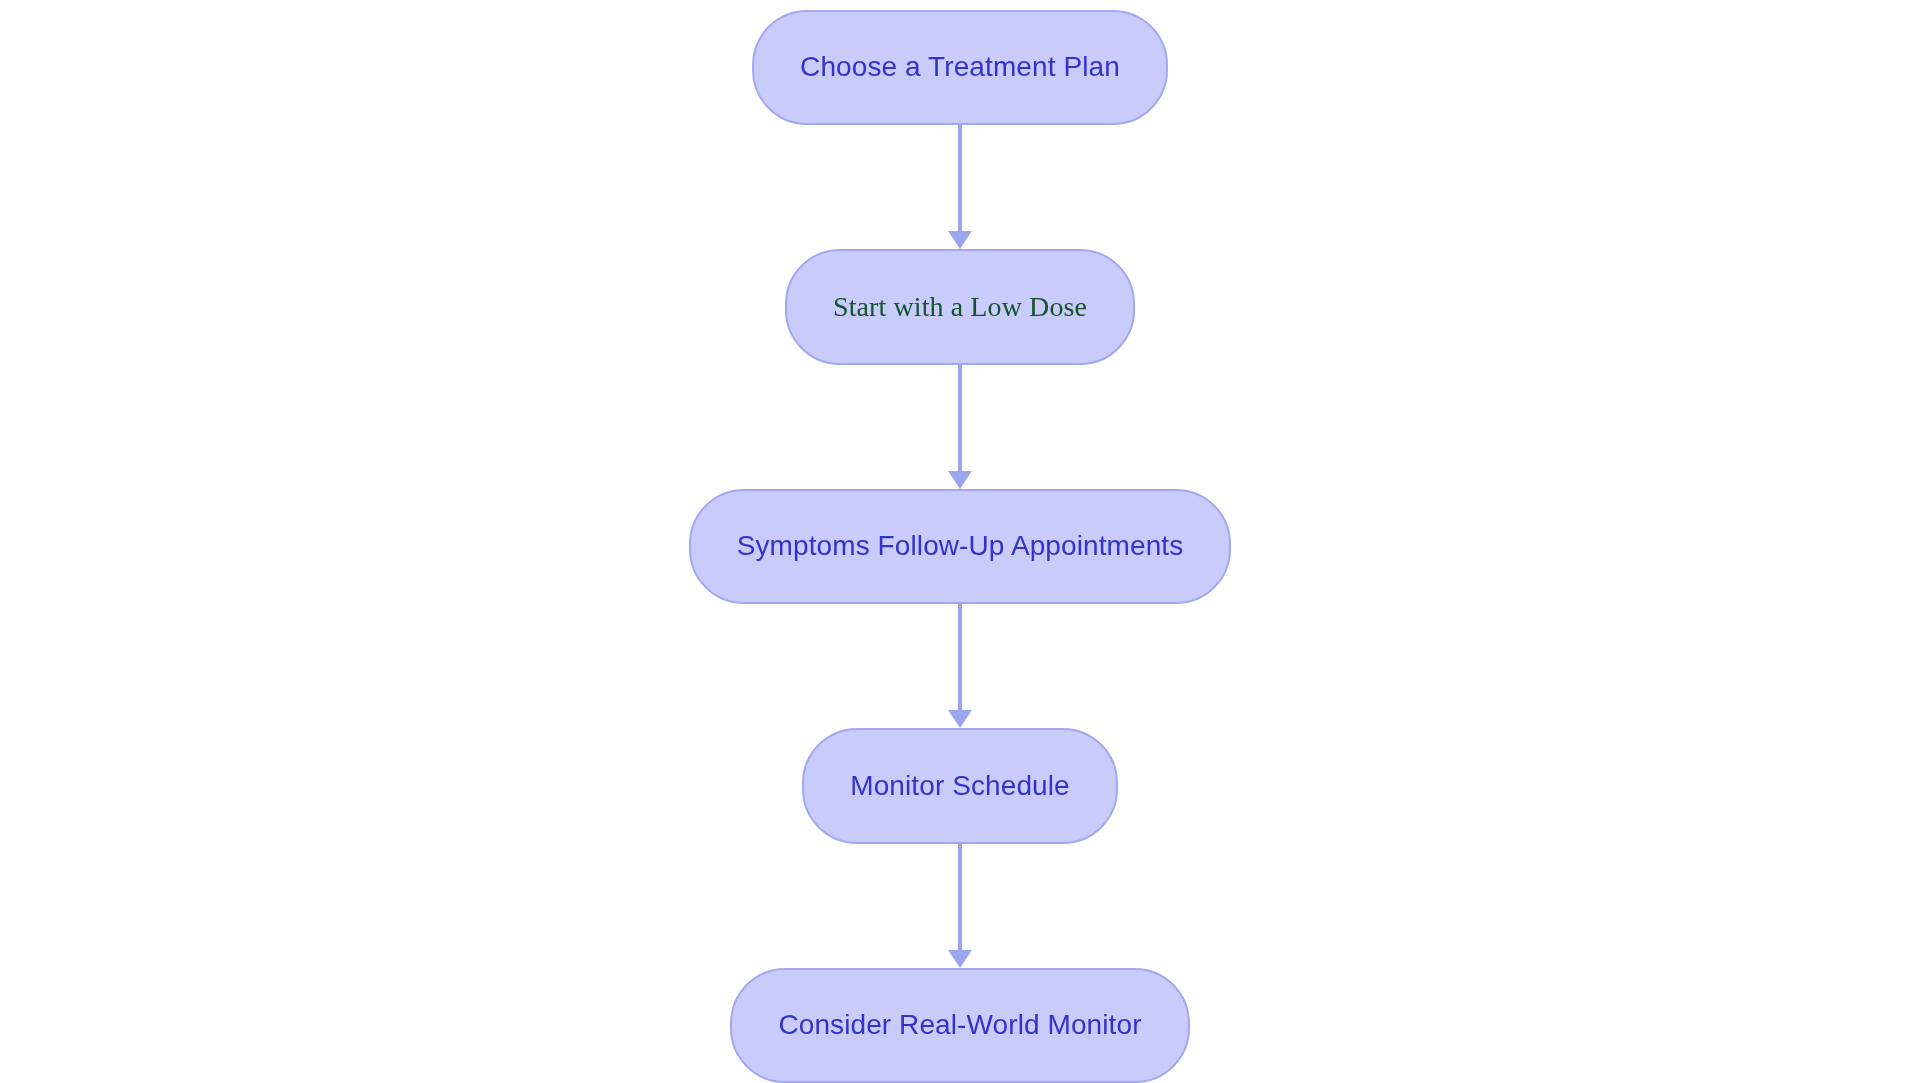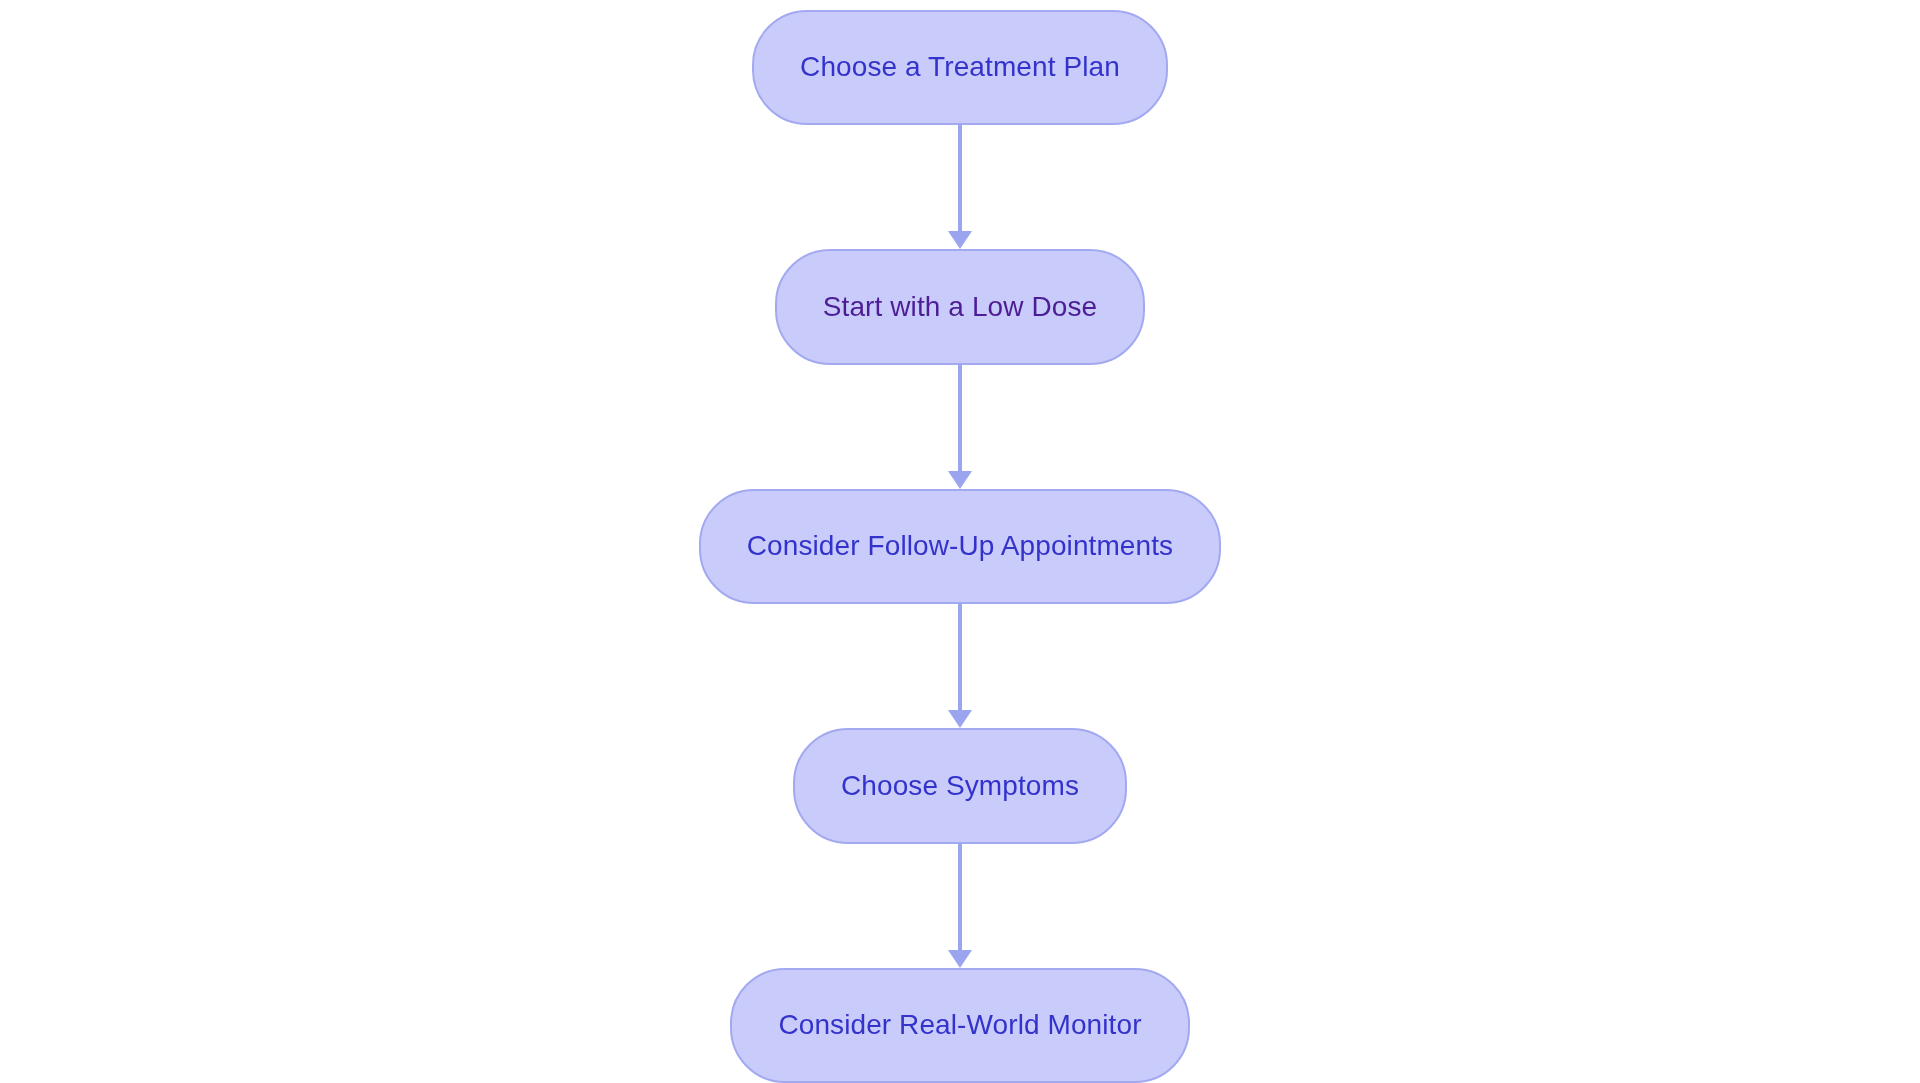--- a/index.html
+++ b/index.html
@@ -79,40 +79,40 @@
 
   <div class="flow-node" style="background: rgb(201, 204, 250); border-color: rgb(162, 169, 241); color: rgb(51, 51, 204);">
     <span>Choose a Treatment Plan</span>
   </div>
 
   <div class="flow-connector">
     <div class="conn-line" style="background: rgb(155, 164, 238);"></div>
     <div class="conn-head" style="border-top-color: rgb(155, 164, 238);"></div>
   </div>
 
-  <div class="flow-node" style="background: rgb(201, 204, 250); border-color: rgb(162, 169, 241); color: #4c1d95;">
+  <div class="flow-node" style="background: rgb(201, 204, 250); border-color: rgb(162, 169, 241); color: #14532d; font-family: Liberation Serif, serif;">
     <span>Start with a Low Dose</span>
   </div>
 
   <div class="flow-connector">
     <div class="conn-line" style="background: rgb(155, 164, 238);"></div>
     <div class="conn-head" style="border-top-color: rgb(155, 164, 238);"></div>
   </div>
 
   <div class="flow-node" style="background: rgb(201, 204, 250); border-color: rgb(162, 169, 241); color: rgb(51, 51, 204);">
-    <span>Consider Follow-Up Appointments</span>
+    <span>Symptoms Follow-Up Appointments</span>
   </div>
 
   <div class="flow-connector">
     <div class="conn-line" style="background: rgb(155, 164, 238);"></div>
     <div class="conn-head" style="border-top-color: rgb(155, 164, 238);"></div>
   </div>
 
   <div class="flow-node" style="background: rgb(201, 204, 250); border-color: rgb(162, 169, 241); color: rgb(51, 51, 204);">
-    <span>Choose Symptoms</span>
+    <span>Monitor Schedule</span>
   </div>
 
   <div class="flow-connector">
     <div class="conn-line" style="background: rgb(155, 164, 238);"></div>
     <div class="conn-head" style="border-top-color: rgb(155, 164, 238);"></div>
   </div>
 
   <div class="flow-node" style="background: rgb(201, 204, 250); border-color: rgb(162, 169, 241); color: rgb(51, 51, 204);">
     <span>Consider Real-World Monitor</span>
   </div>

